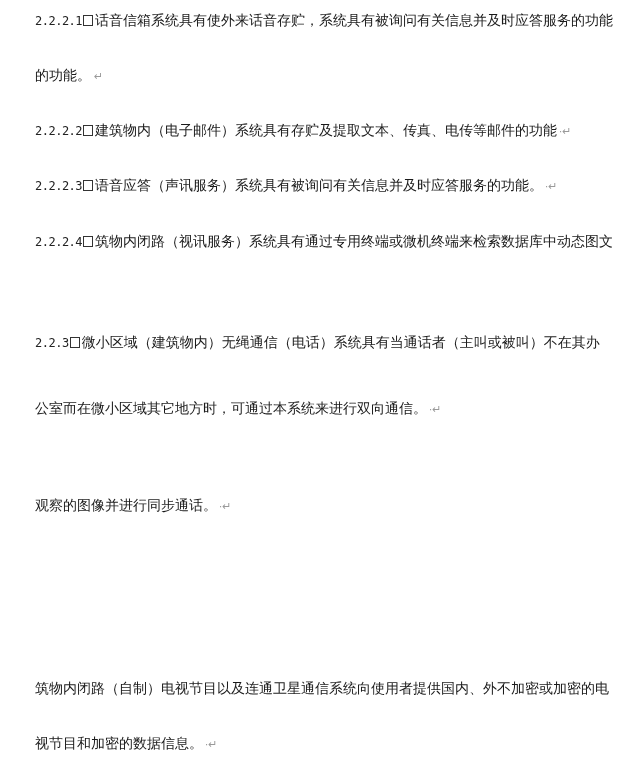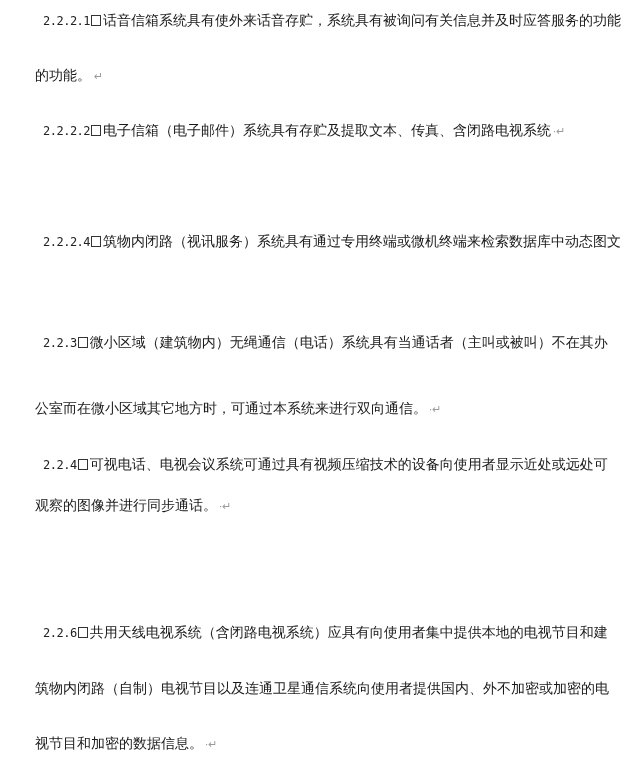--- a/index.html
+++ b/index.html
@@ -32,21 +32,20 @@
     line-height: 20px;
     white-space: nowrap;
     overflow: visible;
     letter-spacing: 0px;
   }
   .num {
     font-family: "DejaVu Sans Mono", "Liberation Mono", monospace;
     font-size: 12px;
     letter-spacing: -0.5px;
     color: #222;
-    margin-left: 8px;
   }
   .box {
     display: inline-block;
     width: 10px;
     height: 11px;
     border: 1px solid #333;
     vertical-align: -1px;
     margin: 0 2px 0 1px;
     box-sizing: border-box;
   }
@@ -67,46 +66,43 @@
 <div class="page">
 
   <div class="line" style="top:10px">
     <span class="num">2.2.2.1</span><span class="box"></span><span>话音信箱系统具有使外来话音存贮，系统具有被询问有关信息并及时应答服务的功能</span>
   </div>
   <div class="line" style="top:65px">
     <span>的功能。</span><span class="mark">↵</span>
   </div>
 
   <div class="line" style="top:120px">
-    <span class="num">2.2.2.2</span><span class="box"></span><span>电子信箱（电子邮件）系统具有存贮及提取文本、传真、含闭路电视系统</span><span class="dot">·</span><span class="mark" style="margin-left:0">↵</span>
+    <span class="num">2.2.2.2</span><span class="box"></span><span>建筑物内（电子邮件）系统具有存贮及提取文本、传真、电传等邮件的功能</span><span class="dot">·</span><span class="mark" style="margin-left:0">↵</span>
   </div>
 
+  <div class="line" style="top:175px">
+    <span class="num">2.2.2.3</span><span class="box"></span><span>语音应答（声讯服务）系统具有被询问有关信息并及时应答服务的功能。</span><span class="dot">·</span><span class="mark" style="margin-left:0">↵</span>
+  </div>
 
   <div class="line" style="top:231px">
     <span class="num">2.2.2.4</span><span class="box"></span><span>筑物内闭路（视讯服务）系统具有通过专用终端或微机终端来检索数据库中动态图文</span>
   </div>
 
   <div class="line" style="top:332px">
     <span class="num">2.2.3</span><span class="box"></span><span>微小区域（建筑物内）无绳通信（电话）系统具有当通话者（主叫或被叫）不在其办</span>
   </div>
   <div class="line" style="top:398px">
     <span>公室而在微小区域其它地方时，可通过本系统来进行双向通信。</span><span class="dot">·</span><span class="mark" style="margin-left:0">↵</span>
   </div>
 
-  <div class="line" style="top:454px">
-    <span class="num">2.2.4</span><span class="box"></span><span>可视电话、电视会议系统可通过具有视频压缩技术的设备向使用者显示近处或远处可</span>
-  </div>
   <div class="line" style="top:495px">
     <span>观察的图像并进行同步通话。</span><span class="dot">·</span><span class="mark" style="margin-left:0">↵</span>
   </div>
 
 
-  <div class="line" style="top:622px">
-    <span class="num">2.2.6</span><span class="box"></span><span>共用天线电视系统（含闭路电视系统）应具有向使用者集中提供本地的电视节目和建</span>
-  </div>
   <div class="line" style="top:733px">
     <span>视节目和加密的数据信息。</span><span class="dot">·</span><span class="mark" style="margin-left:0">↵</span>
   </div>
   <div class="line" style="top:678px">
     <span>筑物内闭路（自制）电视节目以及连通卫星通信系统向使用者提供国内、外不加密或加密的电</span>
   </div>
 
 </div>
 
 </body></html>

